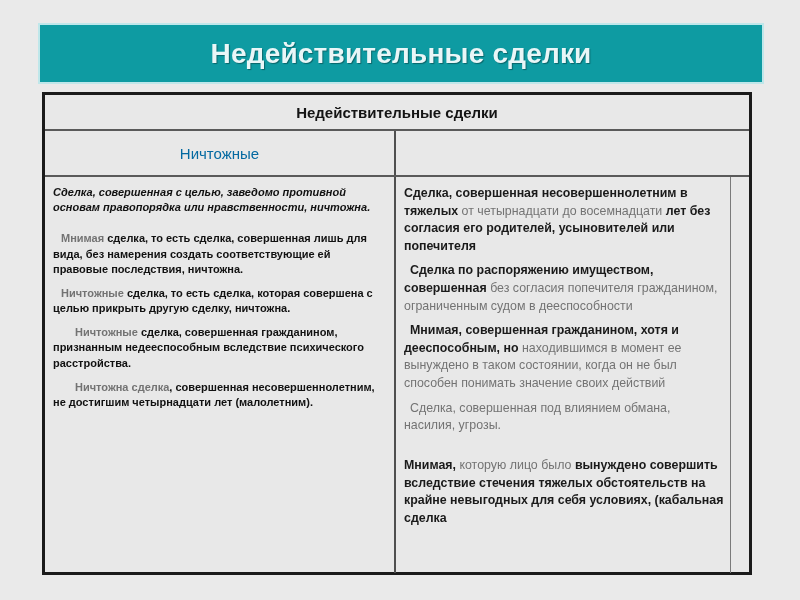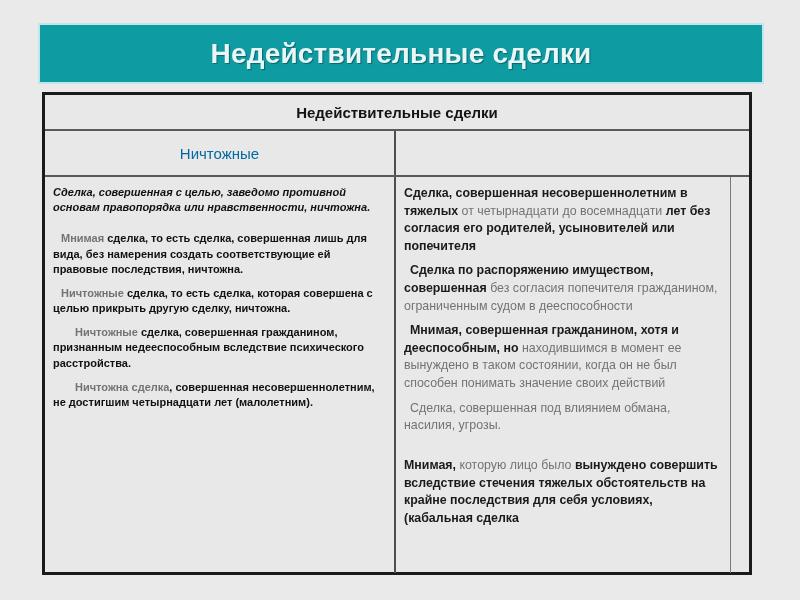--- a/index.html
+++ b/index.html
@@ -165,20 +165,20 @@
           <p class="p-left ind-sm"><span class="hl">Ничтожные</span><span> сделка, то есть сделка, которая совершена с целью прикрыть другую сделку, ничтожна.</span></p>
           <p class="p-left ind-md"><span class="hl">Ничтожные</span><span> сделка, совершенная гражданином, признанным недееспособным вследствие психического расстройства.</span></p>
           <p class="p-left ind-md"><span class="hl">Ничтожна сделка</span><span>, совершенная несовершеннолетним, не достигшим четырнадцати лет (малолетним).</span></p>
         </div>
 
       <div class="cell-right body-right" id="right-body">
           <p class="p-right"><span>Сделка, совершенная несовершеннолетним в тяжелых </span><span class="hl-soft">от четырнадцати до восемнадцати</span><span> лет без согласия его родителей, усыновителей или попечителя</span></p>
           <p class="p-right ind-sm"><span>Сделка по распоряжению имуществом, совершенная </span><span class="hl-soft">без согласия попечителя гражданином, ограниченным судом в дееспособности</span></p>
           <p class="p-right ind-sm"><span>Мнимая, совершенная гражданином, хотя и дееспособным, но </span><span class="hl-soft">находившимся в момент ее вынуждено в таком состоянии, когда он не был способен понимать значение своих действий</span></p>
           <p class="p-right ind-sm"><span class="hl-soft">Сделка, совершенная </span><span class="hl-soft">под влиянием обмана, насилия, угрозы.</span></p>
-          <p class="p-right last"><span>Мнимая, </span><span class="hl-soft">которую лицо было</span><span> вынуждено совершить вследствие стечения тяжелых обстоятельств на крайне последствия для себя условиях, (кабальная сделка</span></p>
+          <p class="p-right last"><span>Мнимая, </span><span class="hl-soft">которую лицо было</span><span> вынуждено совершить вследствие стечения тяжелых обстоятельств на крайне невыгодных для себя условиях, (кабальная сделка</span></p>
         </div>
 
       <div class="cell-narrow"></div>
 
     </div>
   </div>
 </div>
 
 </body></html>

